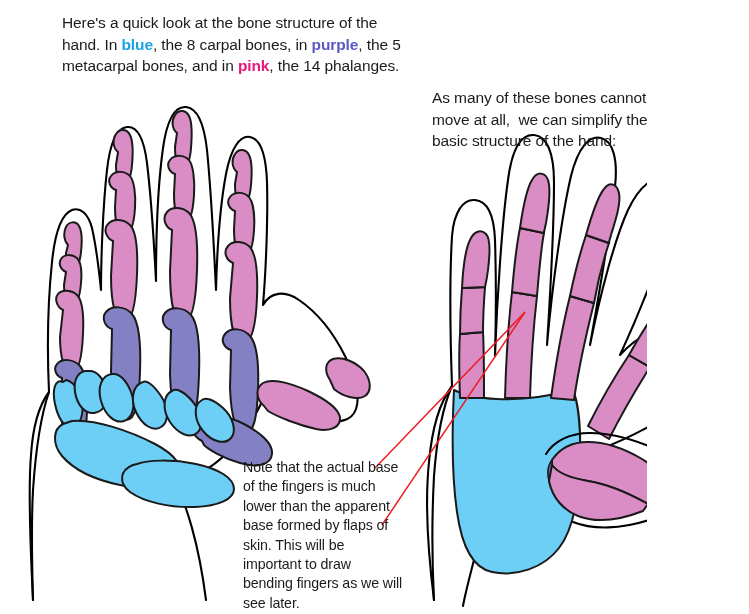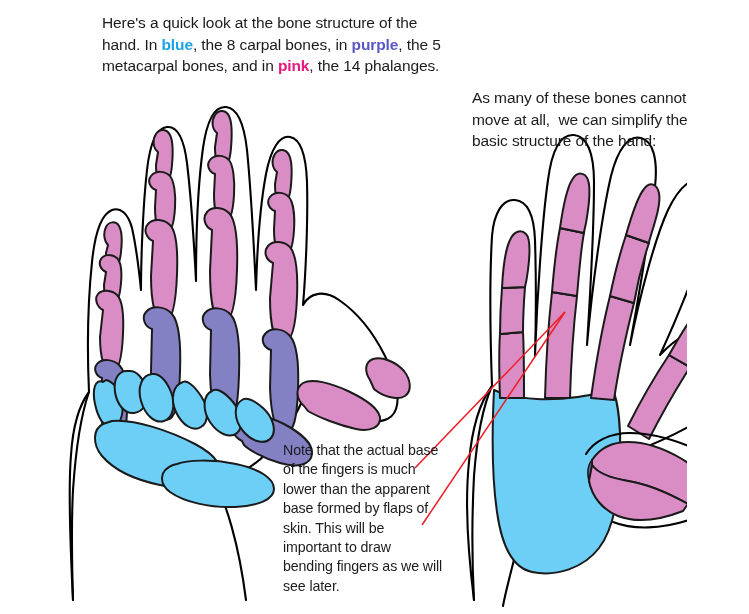--- a/index.html
+++ b/index.html
@@ -7,21 +7,20 @@
     padding: 0;
     background: #ffffff;
   }
   #page {
     position: relative;
     width: 647px;
     height: 614px;
     background: #ffffff;
     overflow: hidden;
     font-family: "Liberation Sans", sans-serif;
-    margin-left: 40px;
   }
   .textblock {
     position: absolute;
     color: #1b1b1b;
     font-size: 15.5px;
     line-height: 21.5px;
     letter-spacing: -0.1px;
     white-space: pre-wrap;
   }
   #intro-text {
@@ -29,21 +28,21 @@
     top: 12px;
     width: 410px;
   }
   #simplify-text {
     left: 432px;
     top: 87px;
     width: 260px;
   }
   #note-text {
     left: 243px;
-    top: 441px;
+    top: 458px;
     width: 160px;
     font-size: 14.2px;
     line-height: 19.4px;
   }
   .kw { font-weight: bold; }
   .kw-blue { color: #1aa3e8; }
   .kw-purple { color: #5a57c4; }
   .kw-pink { color: #e8177f; }
 
   #art {

